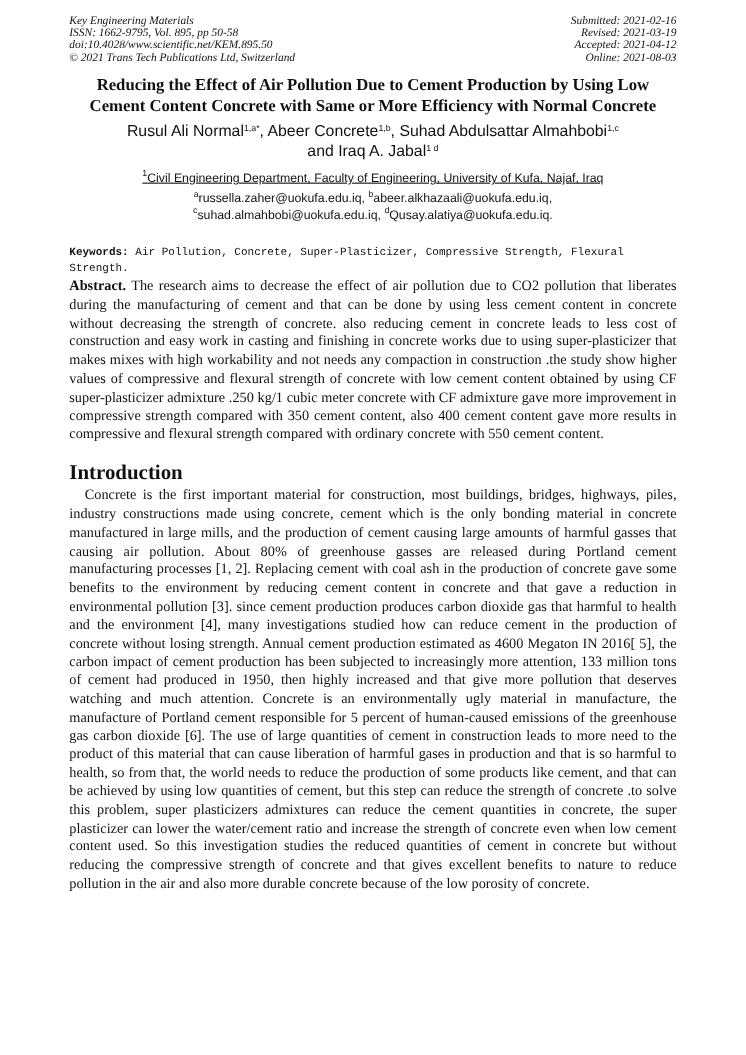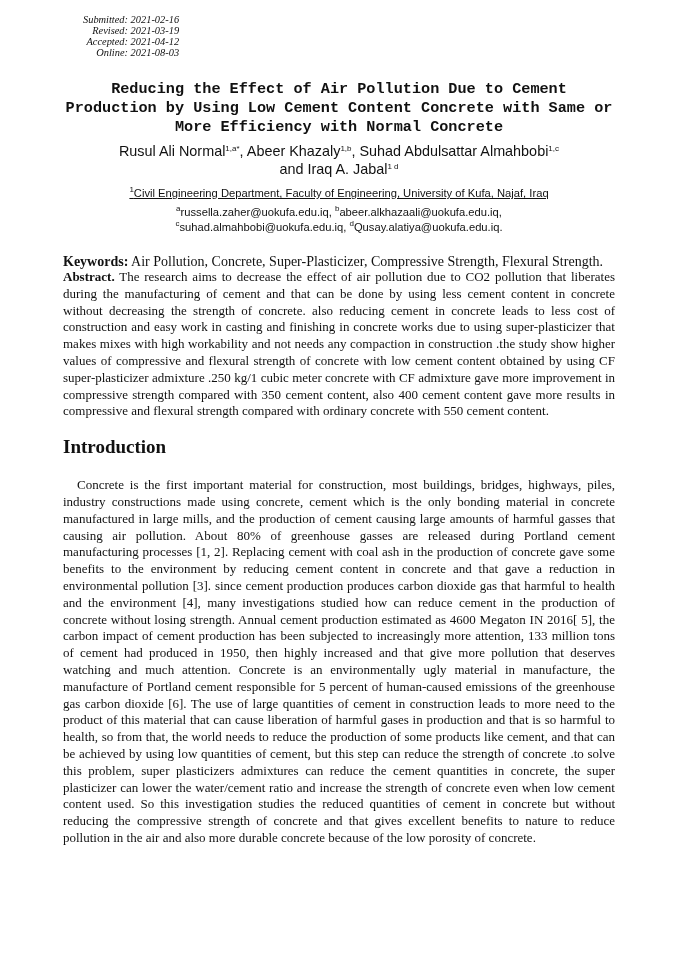--- a/index.html
+++ b/index.html
@@ -1,50 +1,56 @@
 <!DOCTYPE html>
 <html><head>
   <meta charset="utf-8">
   <style>
     html, body { margin: 0; padding: 0; background: #ffffff; }
     body { width: 678px; height: 959px; position: relative; overflow: hidden; color: #111; }
     .page { position: absolute; left: 63px; top: 14px; width: 552px; }
     .hdr { display: flex; justify-content: space-between; font-family: "Liberation Serif", serif; font-style: italic; font-size: 10.4px; line-height: 11px; }
     .hdr .l div { white-space: nowrap; }
     .hdr .r { text-align: right; margin-left: 20px; }
-    .title { font-family: Liberation Mono, monospace; font-weight: bold; font-size: 15.2px; line-height: 19px; text-align: center; margin-top: 22px; }
+    .title { font-family: Liberation Serif, serif; font-weight: bold; font-size: 15.2px; line-height: 19px; text-align: center; margin-top: 10px; }
     .authors { font-family: "Liberation Sans", sans-serif; font-size: 14.4px; line-height: 18px; text-align: center; margin-top: 5px; }
     .authors sup, .affil sup, .emails sup { font-size: 8px; vertical-align: 5px; line-height: 0; }
     .affil { font-family: "Liberation Sans", sans-serif; font-size: 11.2px; line-height: 14px; text-align: center; margin-top: 8px; text-decoration: underline; }
     .emails { font-family: "Liberation Sans", sans-serif; font-size: 11.2px; line-height: 15px; text-align: center; margin-top: 5px; }
-    .keywords { font-family: Liberation Serif, serif; font-size: 14px; line-height: 14px; margin-top: 20px; }
+    .keywords { font-family: Liberation Mono, monospace; font-size: 10px; line-height: 14px; margin-top: 20px; }
     .keywords b { font-weight: bold; }
     .abstract { font-family: "Liberation Serif", serif; font-size: 13px; line-height: 16.8px; text-align: justify; }
     .abstract b { font-weight: bold; }
     .section-head { font-family: "Liberation Serif", serif; font-weight: bold; font-size: 19px; line-height: 16px; margin-top: 19px; }
-    .intro { font-family: "Liberation Serif", serif; font-size: 13px; line-height: 16.8px; text-align: justify; text-indent: 14px; margin-top: 22px; }
+    .intro { font-family: "Liberation Serif", serif; font-size: 13px; line-height: 16.8px; text-align: justify; text-indent: 14px; margin-top: 4px; }
   </style>
 </head>
 <body>
 
 <div class="page">
 
   <div class="hdr">
+    <div class="l">
+      <div>Key Engineering Materials</div>
+      <div>ISSN: 1662-9795, Vol. 895, pp 50-58</div>
+      <div>doi:10.4028/www.scientific.net/KEM.895.50</div>
+      <div>© 2021 Trans Tech Publications Ltd, Switzerland</div>
+    </div>
     <div class="r">
       <div>Submitted: 2021-02-16</div>
       <div>Revised: 2021-03-19</div>
       <div>Accepted: 2021-04-12</div>
       <div>Online: 2021-08-03</div>
     </div>
   </div>
 
   <div class="title">Reducing the Effect of Air Pollution Due to Cement Production by Using Low Cement Content Concrete with Same or More Efficiency with Normal Concrete</div>
 
   <div class="authors">
-    <span>Rusul Ali Normal</span><sup>1,a*</sup><span>, </span><span>Abeer Khazaly</span><sup>1,b</sup><span>, </span><span>Suhad Abdulsattar Almahbobi</span><sup>1,c</sup><br><span>and Iraq A. Jabal</span><sup>1 d</sup>
+    <span>Rusul Ali Normal</span><sup>1,a*</sup><span>, </span><span>Abeer Concrete</span><sup>1,b</sup><span>, </span><span>Suhad Abdulsattar Almahbobi</span><sup>1,c</sup><br><span>and Iraq A. Jabal</span><sup>1 d</sup>
   </div>
 
   <div class="affil">
     <sup>1</sup><span>Civil Engineering Department, Faculty of Engineering, University of Kufa, Najaf, Iraq</span>
   </div>
 
   <div class="emails">
     <sup>a</sup><span>russella.zaher@uokufa.edu.iq, </span><sup>b</sup><span>abeer.alkhazaali@uokufa.edu.iq,</span><br><sup>c</sup><span>suhad.almahbobi@uokufa.edu.iq, </span><sup>d</sup><span>Qusay.alatiya@uokufa.edu.iq.</span>
   </div>
 

